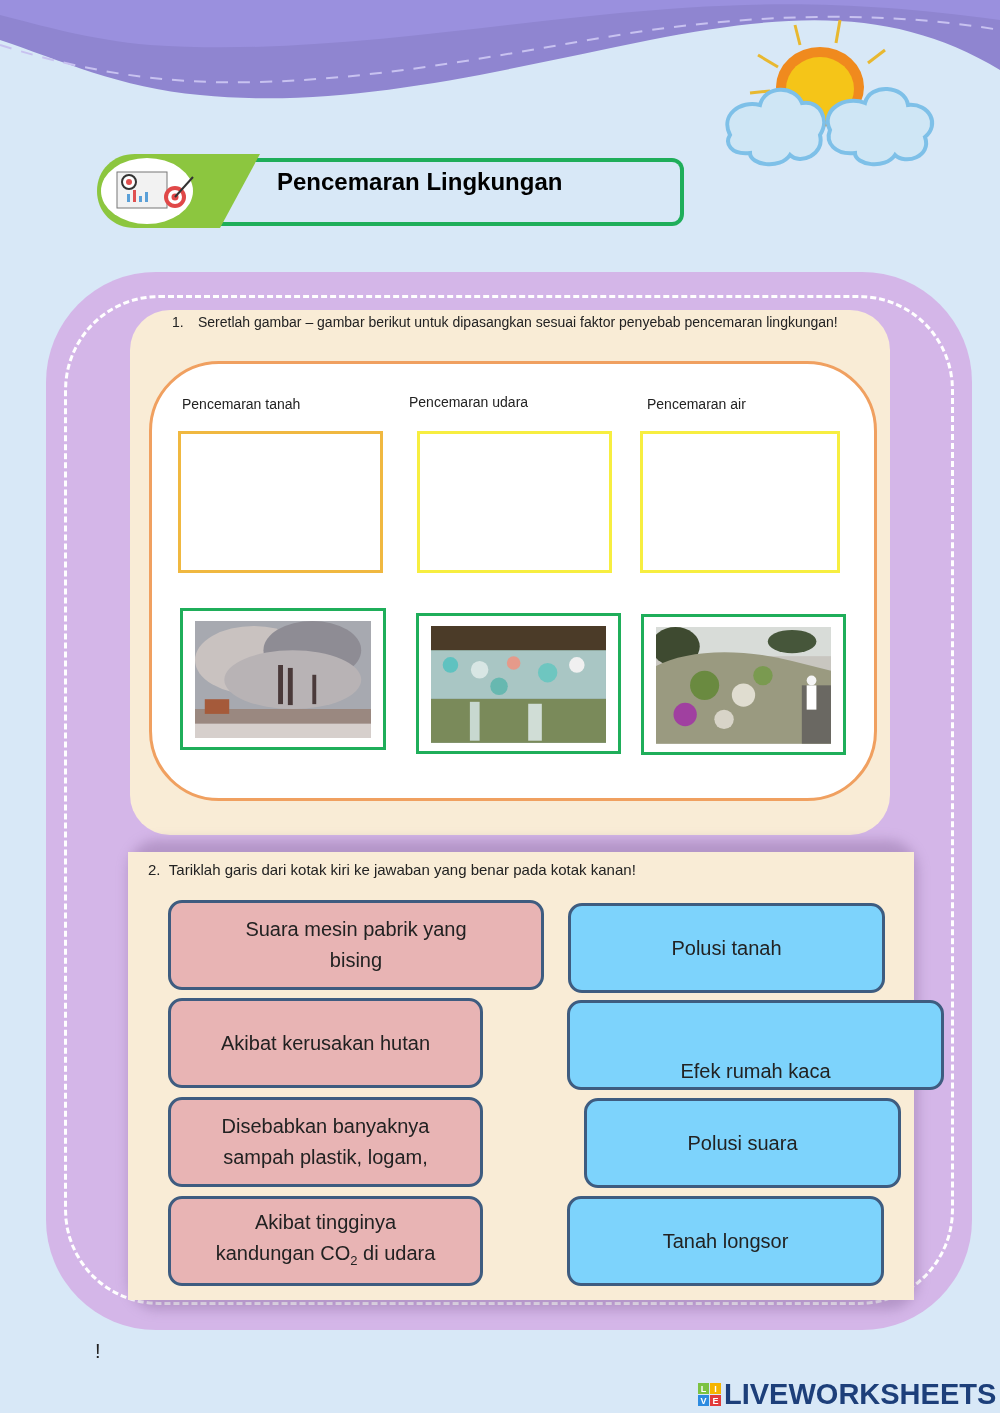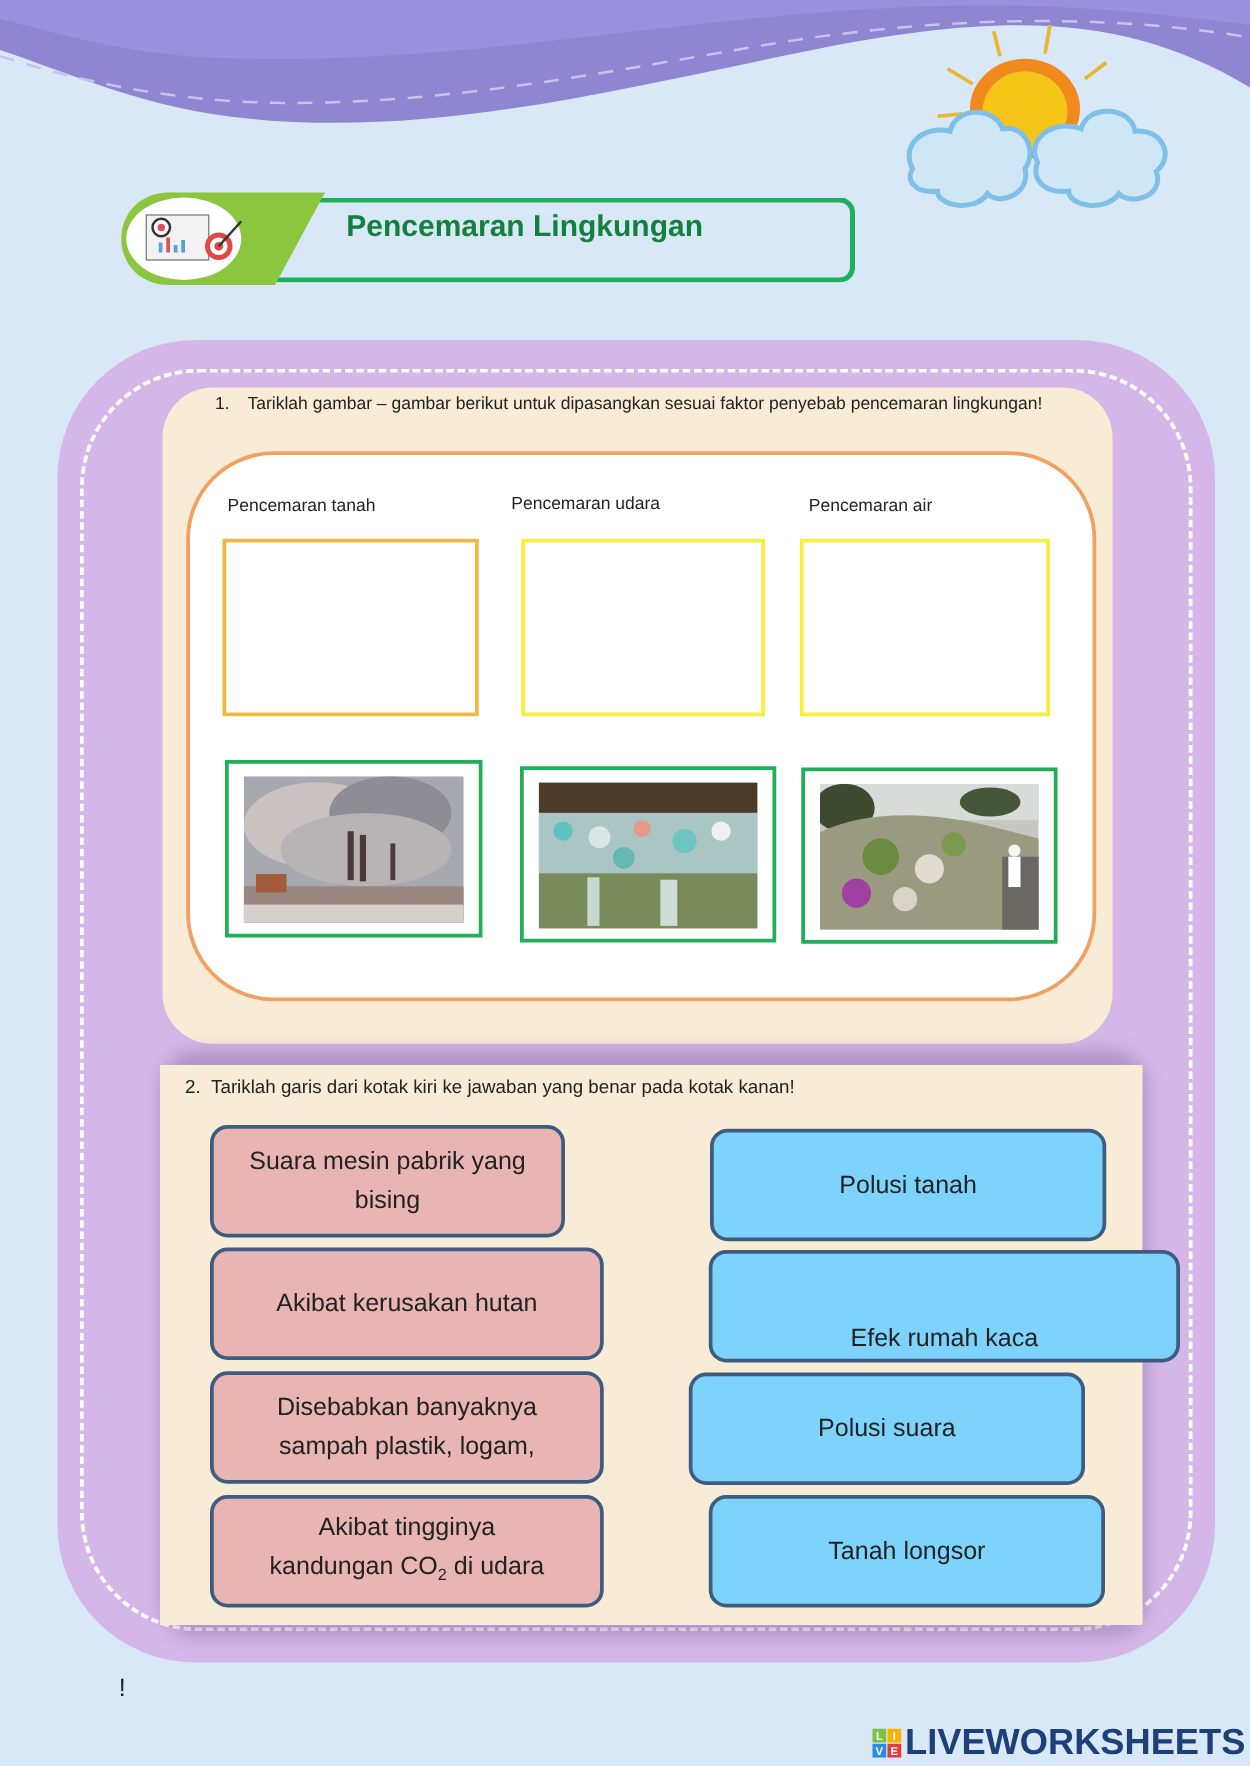--- a/index.html
+++ b/index.html
@@ -13,21 +13,21 @@
   .wave { left:0; top:0; width:1000px; height:120px; }
   .sun { left:720px; top:15px; width:230px; height:170px; }
 
   
   .title-bar {
     left:205px; top:158px; width:475px; height:60px;
     border:4px solid #1fae5a; border-left:none; border-radius:0 12px 12px 0;
     background:#d8e8f7;
   }
   .title-text {
-    left:277px; top:168px; font-size:24px; font-weight:bold; color:#15803d;
+    left:277px; top:168px; font-size:24px; font-weight:bold; color:#000000;
   }
   .badge-shape {
     left:95px; top:152px; width:165px; height:78px;
   }
 
   
   .frame {
     left:46px; top:272px; width:926px; height:1058px;
     background:#d4b6e8; border-radius:110px;
   }
@@ -123,21 +123,21 @@
     <line x1="80" y1="45" x2="98" y2="25" stroke="#333" stroke-width="2"></line>
   </g>
 </svg>
 <div class="abs title-text">Pencemaran Lingkungan</div>
 
 <div class="abs frame"></div>
 <div class="abs dash"></div>
 
 <div class="abs panel1"></div>
 <div class="abs q1-text">
-  <span class="q1-num">1.</span><span>Tariklah gambar – gambar berikut untuk dipasangkan sesuai faktor penyebab pencemaran lingkungan!</span>
+  <span class="q1-num">1.</span><span>Seretlah gambar – gambar berikut untuk dipasangkan sesuai faktor penyebab pencemaran lingkungan!</span>
 </div>
 <div class="abs inner1"></div>
 
 <div class="abs cat-label" style="left:182px;top:396px;">Pencemaran tanah</div>
 <div class="abs cat-label" style="left:409px;top:394px;">Pencemaran udara</div>
 <div class="abs cat-label" style="left:647px;top:396px;text-align:center;">Pencemaran air</div>
 
 <div class="abs drop-box" style="left:178px;top:431px;width:205px;height:142px;border:3px solid #f0b840;"></div>
 <div class="abs drop-box" style="left:417px;top:431px;width:195px;height:142px;border:3px solid #f7ee40;"></div>
 <div class="abs drop-box" style="left:640px;top:431px;width:200px;height:142px;border:3px solid #f7ee40;"></div>
@@ -189,40 +189,40 @@
     <rect x="155" y="60" width="10" height="25" fill="#ffffff"></rect>
   </svg>
 </div>
 
 <div class="abs panel2-shadow"></div>
 <div class="abs panel2"></div>
 <div class="abs q2-text">
   <span>2.</span>&nbsp;&nbsp;<span>Tariklah garis dari kotak kiri ke jawaban yang benar pada kotak kanan!</span>
 </div>
 
-<div class="abs match left-box" style="left:168px;top:900px;width:284px;height:90px;">
+<div class="abs match left-box" style="left:168px;top:900px;width:376px;height:90px;">
   <div><span>Suara mesin pabrik yang</span><br><span>bising</span></div>
 </div>
 <div class="abs match left-box" style="left:168px;top:998px;width:315px;height:90px;">
   <span>Akibat kerusakan hutan</span>
 </div>
 <div class="abs match left-box" style="left:168px;top:1097px;width:315px;height:90px;">
   <div><span>Disebabkan banyaknya</span><br><span>sampah plastik, logam,</span></div>
 </div>
 <div class="abs match left-box" style="left:168px;top:1196px;width:315px;height:90px;">
   <div><span>Akibat tingginya</span><br><span>kandungan CO</span><sub style="font-size:13px;">2</sub><span style="white-space:pre;text-align:right;"> di udara</span></div>
 </div>
 
 <div class="abs match right-box" style="left:568px;top:903px;width:317px;height:90px;">
   <span>Polusi tanah</span>
 </div>
 <div class="abs match right-box" style="left:567px;top:1000px;width:377px;height:90px;align-items:flex-end;">
   <span>Efek rumah kaca</span>
 </div>
-<div class="abs match right-box" style="left:551px;top:1098px;width:317px;height:90px;">
+<div class="abs match right-box" style="left:584px;top:1098px;width:317px;height:90px;">
   <span>Polusi suara</span>
 </div>
 <div class="abs match right-box" style="left:567px;top:1196px;width:317px;height:90px;">
   <span>Tanah longsor</span>
 </div>
 
 <div class="abs bang">!</div>
 
 <div class="abs lw-logo">
   <div class="lw-squares">

